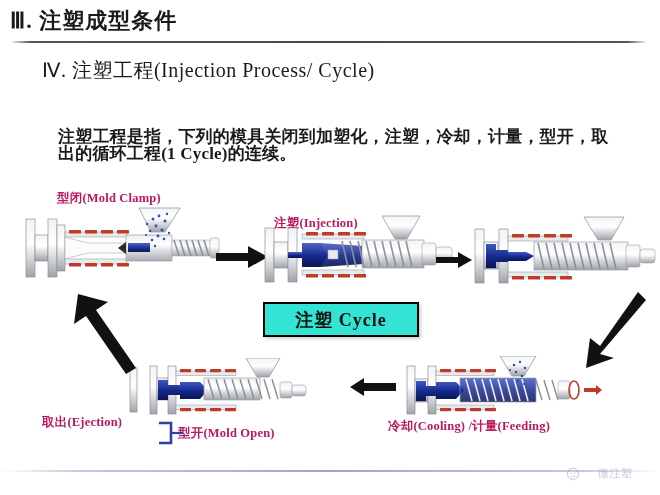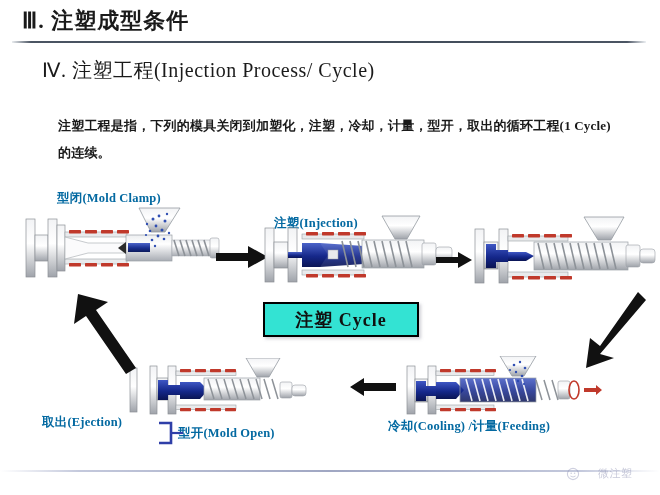--- a/index.html
+++ b/index.html
@@ -7,47 +7,47 @@
     width:660px;height:495px;
     background:#ffffff;
     font-family:"Liberation Serif", serif;
     overflow:hidden;
     position:relative;
   }
   .slide{position:absolute;inset:0;}
 
   
   .title-h1{
-    position:absolute;left:22px;top:6px;
+    position:absolute;left:10px;top:6px;
     font-family:"Liberation Serif", serif;
     font-size:22px;font-weight:bold;color:#1a1a1a;
     letter-spacing:1px;white-space:nowrap;
   }
   .title-rule{
     position:absolute;left:12px;top:41px;width:634px;height:2px;
     background:linear-gradient(to right,#e9ecef 0%,#4b5563 3%,#3f4a57 50%,#4b5563 97%,#eef1f4 100%);
   }
   .title-h2{
     position:absolute;left:26px;top:57px;
     font-family:"Liberation Serif", serif;
     font-size:20px;font-weight:normal;color:#1a1a1a;
     letter-spacing:.5px;white-space:nowrap;margin-left:16px;
   }
   .body-text{
-    position:absolute;left:58px;top:112px;width:560px;
-    font-family:"Liberation Serif", serif;
-    font-size:13px;font-weight:bold;color:#1a1a1a;
-    line-height:27px;letter-spacing:.2px;
+    position:absolute;left:58px;top:128px;width:560px;
+    font-family:"Liberation Serif", serif;
+    font-size:17px;font-weight:bold;color:#1a1a1a;
+    line-height:17px;letter-spacing:.2px;
   }
 
   
   .stage-label{
     position:absolute;
     font-family:"Liberation Serif", serif;
-    font-size:12.5px;font-weight:bold;color:#0369a1;
+    font-size:12.5px;font-weight:bold;color:#be185d;
     white-space:nowrap;letter-spacing:.2px;
   }
   #lbl-clamp   {left:57px; top:190px;}
   #lbl-inject  {left:274px;top:194px;margin-top:21px;}
   #lbl-pack    {left:478px;top:196px;}
   #lbl-cooling {left:388px;top:418px;}
   #lbl-eject   {left:42px; top:414px;}
   #lbl-open    {left:178px;top:425px;}
 
   

